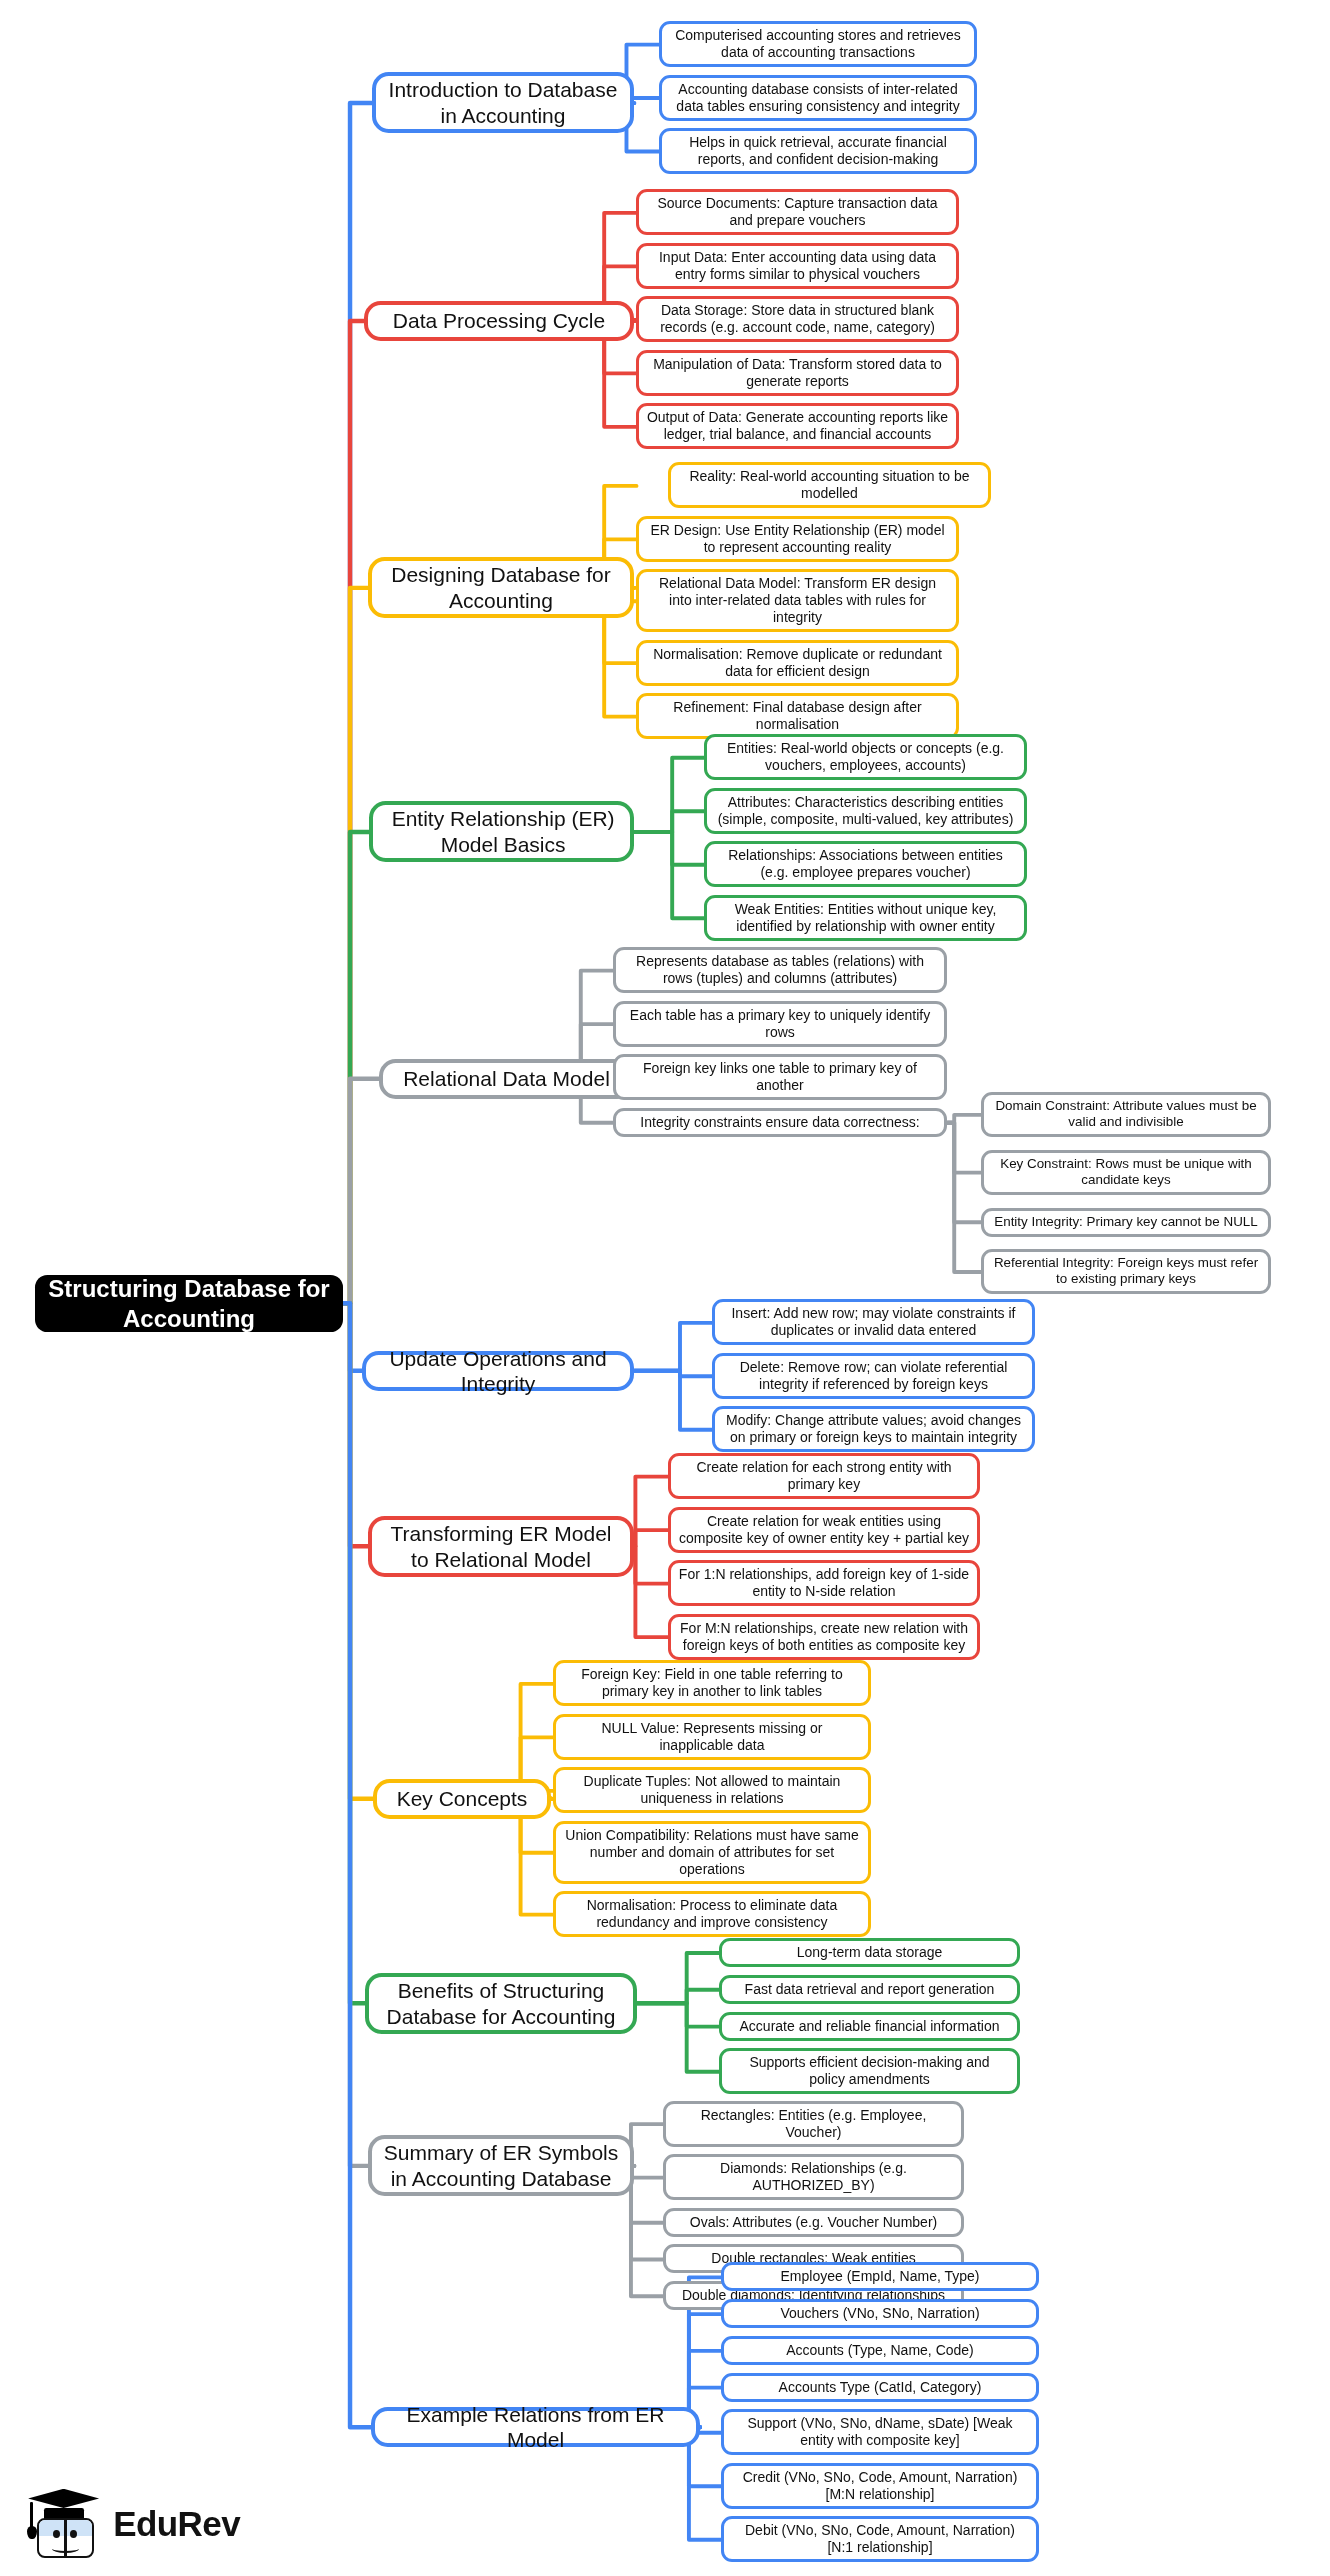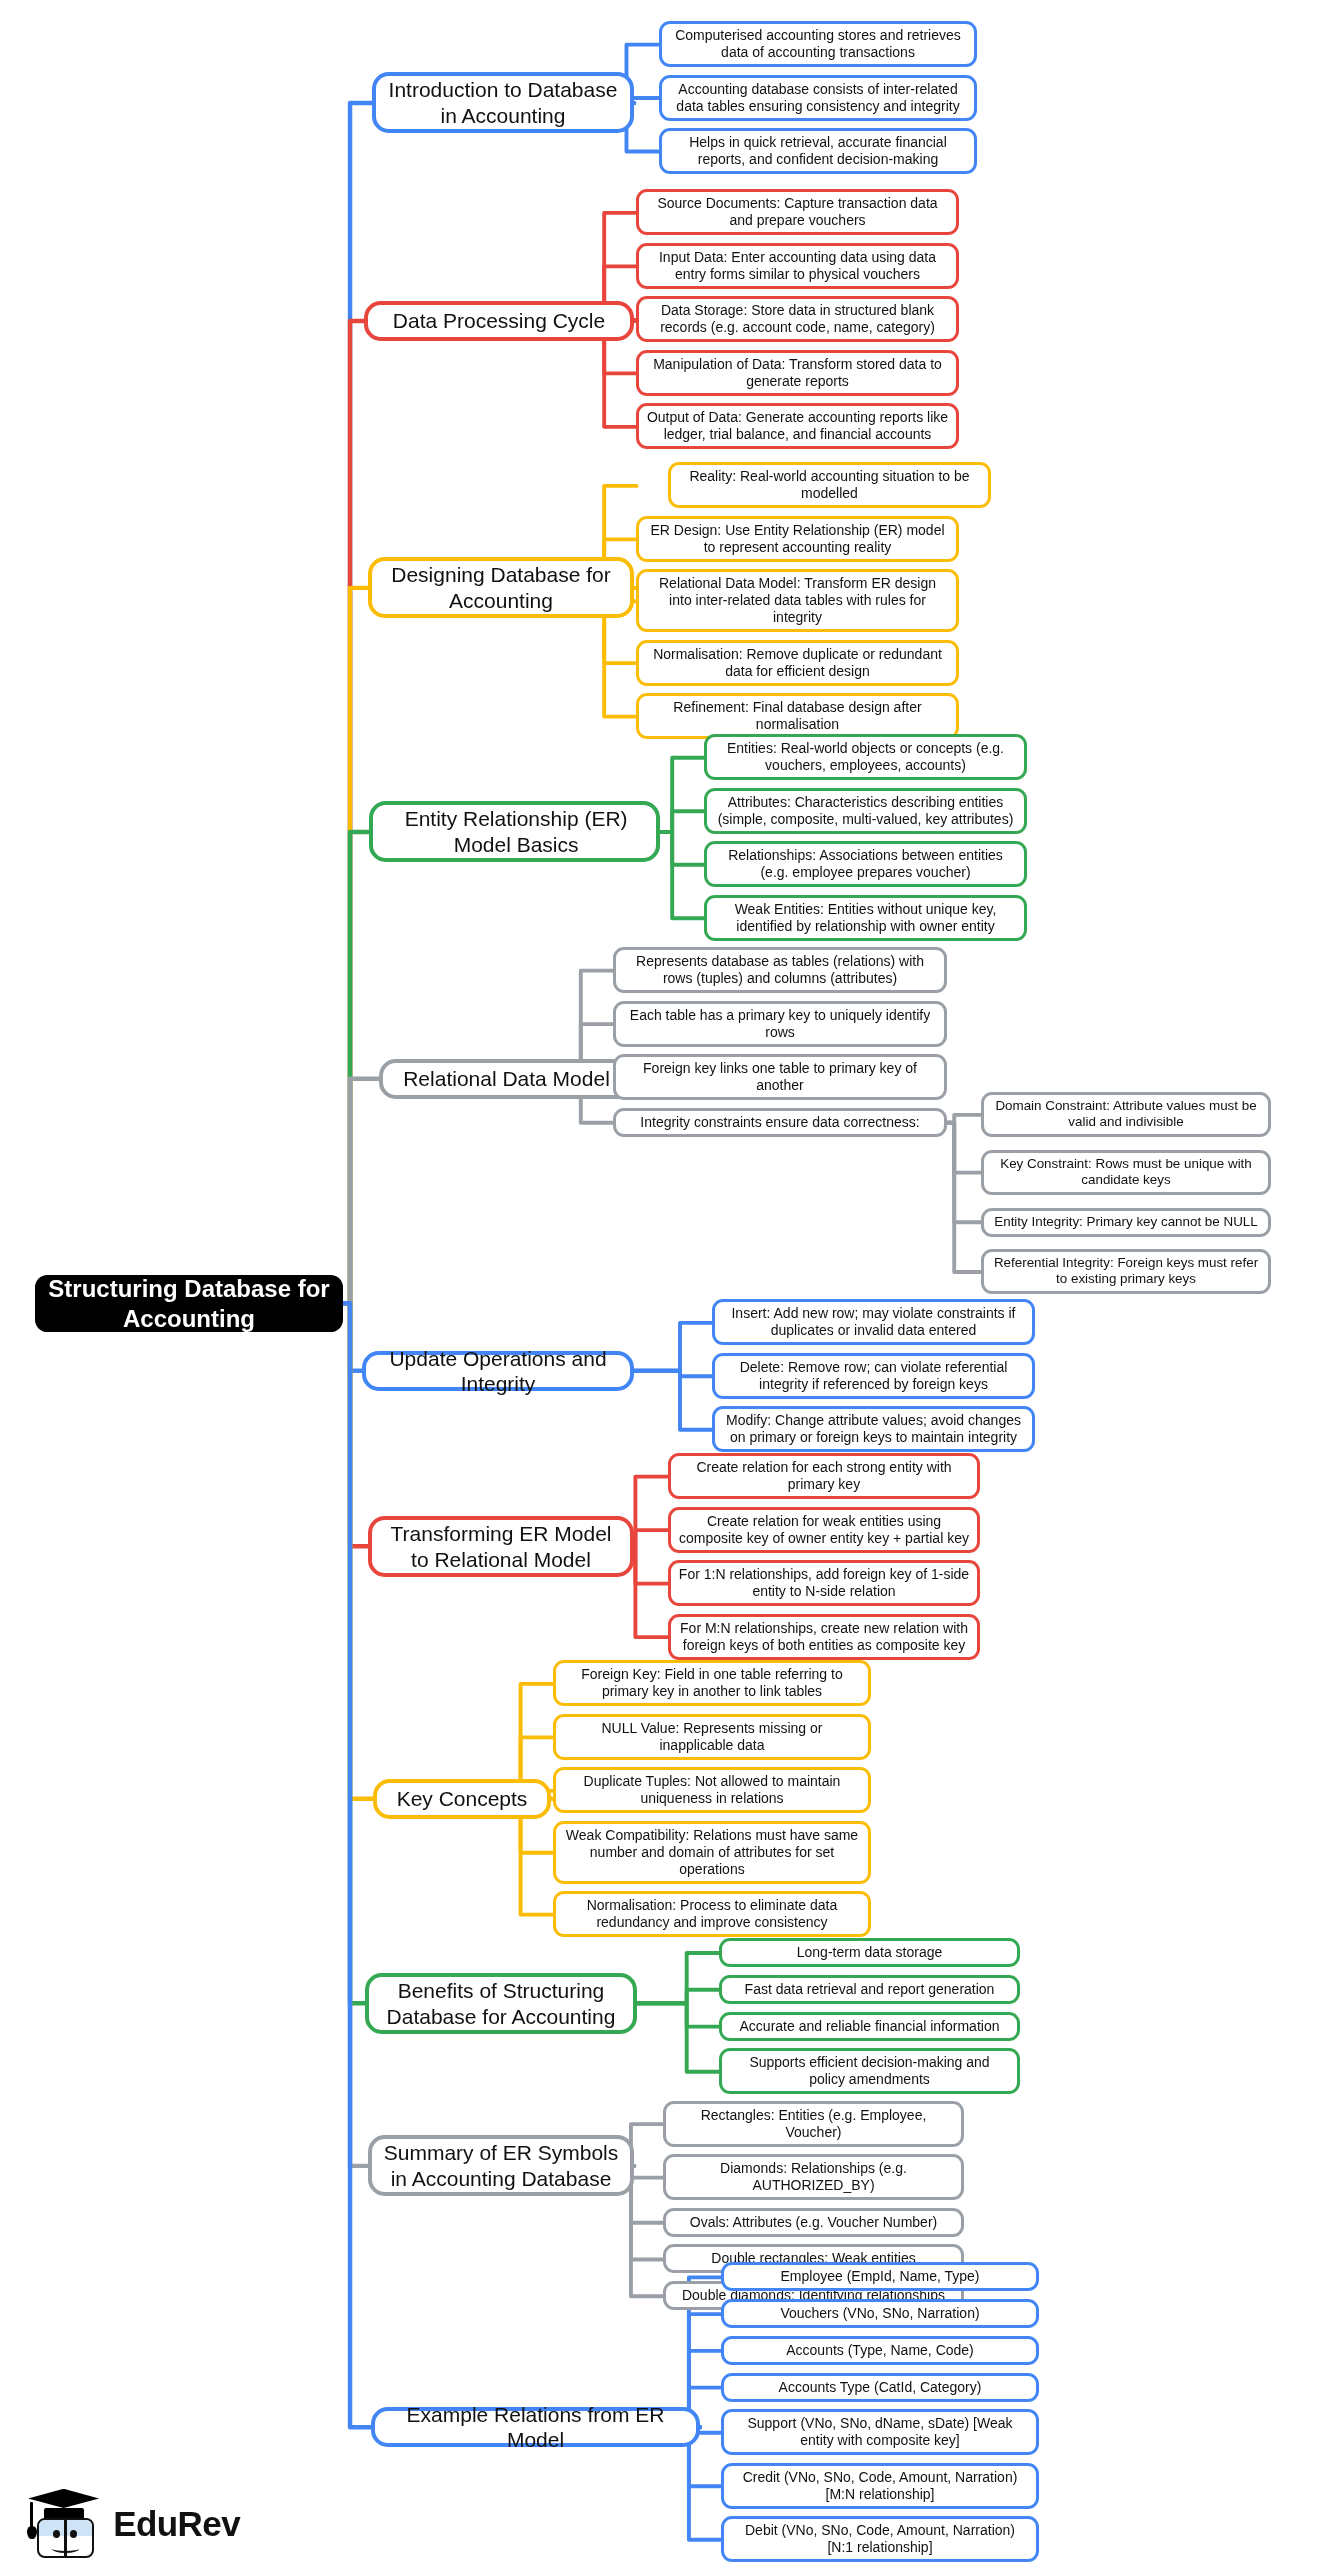--- a/index.html
+++ b/index.html
@@ -190,21 +190,21 @@
       <div class="node leaf c-red" style="left: 636px; top: 243px; width: 323px;">Input Data: Enter accounting data using data entry forms similar to physical vouchers</div>
       <div class="node leaf c-red" style="left: 636px; top: 296px; width: 323px;">Data Storage: Store data in structured blank records (e.g. account code, name, category)</div>
       <div class="node leaf c-red" style="left: 636px; top: 350px; width: 323px;">Manipulation of Data: Transform stored data to generate reports</div>
       <div class="node leaf c-red" style="left: 636px; top: 403px; width: 323px;">Output of Data: Generate accounting reports like ledger, trial balance, and financial accounts</div>
       <div class="node branch c-yellow" style="left: 368px; top: 557px; width: 266px; height: 61px;">Designing Database for Accounting</div>
       <div class="node leaf c-yellow" style="left: 636px; top: 462px; width: 323px; margin-left: 32px;">Reality: Real-world accounting situation to be modelled</div>
       <div class="node leaf c-yellow" style="left: 636px; top: 516px; width: 323px;">ER Design: Use Entity Relationship (ER) model to represent accounting reality</div>
       <div class="node leaf c-yellow" style="left: 636px; top: 569px; width: 323px;">Relational Data Model: Transform ER design into inter-related data tables with rules for integrity</div>
       <div class="node leaf c-yellow" style="left: 636px; top: 640px; width: 323px;">Normalisation: Remove duplicate or redundant data for efficient design</div>
       <div class="node leaf c-yellow" style="left: 636px; top: 693px; width: 323px;">Refinement: Final database design after normalisation</div>
-      <div class="node branch c-green" style="left: 369px; top: 801px; width: 291px; height: 61px; padding-left: 11px;">Entity Relationship (ER) Model Basics</div>
+      <div class="node branch c-green" style="left: 369px; top: 801px; width: 265px; height: 61px; padding-left: 11px;">Entity Relationship (ER) Model Basics</div>
       <div class="node leaf c-green" style="left: 704px; top: 734px; width: 323px;">Entities: Real-world objects or concepts (e.g. vouchers, employees, accounts)</div>
       <div class="node leaf c-green" style="left: 704px; top: 788px; width: 323px;">Attributes: Characteristics describing entities (simple, composite, multi-valued, key attributes)</div>
       <div class="node leaf c-green" style="left: 704px; top: 841px; width: 323px;">Relationships: Associations between entities (e.g. employee prepares voucher)</div>
       <div class="node leaf c-green" style="left: 704px; top: 895px; width: 323px;">Weak Entities: Entities without unique key, identified by relationship with owner entity</div>
       <div class="node branch c-grey" style="left: 379px; top: 1059px; width: 255px; height: 40px;">Relational Data Model</div>
       <div class="node leaf c-grey" style="left: 613px; top: 947px; width: 334px;">Represents database as tables (relations) with rows (tuples) and columns (attributes)</div>
       <div class="node leaf c-grey" style="left: 613px; top: 1001px; width: 334px;">Each table has a primary key to uniquely identify rows</div>
       <div class="node leaf c-grey" style="left: 613px; top: 1054px; width: 334px;">Foreign key links one table to primary key of another</div>
       <div class="node leaf c-grey" style="left: 613px; top: 1108px; width: 334px;">Integrity constraints ensure data correctness:</div>
       <div class="node sub c-grey" style="left: 981px; top: 1092px; width: 290px;">Domain Constraint: Attribute values must be valid and indivisible</div>
@@ -217,21 +217,21 @@
       <div class="node leaf c-blue" style="left: 712px; top: 1406px; width: 323px;">Modify: Change attribute values; avoid changes on primary or foreign keys to maintain integrity</div>
       <div class="node branch c-red" style="left: 368px; top: 1516px; width: 266px; height: 61px;">Transforming ER Model to Relational Model</div>
       <div class="node leaf c-red" style="left: 668px; top: 1453px; width: 312px;">Create relation for each strong entity with primary key</div>
       <div class="node leaf c-red" style="left: 668px; top: 1507px; width: 312px;">Create relation for weak entities using composite key of owner entity key + partial key</div>
       <div class="node leaf c-red" style="left: 668px; top: 1560px; width: 312px;">For 1:N relationships, add foreign key of 1-side entity to N-side relation</div>
       <div class="node leaf c-red" style="left: 668px; top: 1614px; width: 312px;">For M:N relationships, create new relation with foreign keys of both entities as composite key</div>
       <div class="node branch c-yellow" style="left: 373px; top: 1779px; width: 178px; height: 40px;">Key Concepts</div>
       <div class="node leaf c-yellow" style="left: 553px; top: 1660px; width: 318px;">Foreign Key: Field in one table referring to primary key in another to link tables</div>
       <div class="node leaf c-yellow" style="left: 553px; top: 1714px; width: 318px;">NULL Value: Represents missing or inapplicable data</div>
       <div class="node leaf c-yellow" style="left: 553px; top: 1767px; width: 318px;">Duplicate Tuples: Not allowed to maintain uniqueness in relations</div>
-      <div class="node leaf c-yellow" style="left: 553px; top: 1821px; width: 318px;">Weak Compatibility: Relations must have same number and domain of attributes for set operations</div>
+      <div class="node leaf c-yellow" style="left: 553px; top: 1821px; width: 318px;">Union Compatibility: Relations must have same number and domain of attributes for set operations</div>
       <div class="node leaf c-yellow" style="left: 553px; top: 1891px; width: 318px;">Normalisation: Process to eliminate data redundancy and improve consistency</div>
       <div class="node branch c-green" style="left: 365px; top: 1973px; width: 272px; height: 61px;">Benefits of Structuring Database for Accounting</div>
       <div class="node leaf c-green" style="left: 719px; top: 1938px; width: 301px;">Long-term data storage</div>
       <div class="node leaf c-green" style="left: 719px; top: 1975px; width: 301px;">Fast data retrieval and report generation</div>
       <div class="node leaf c-green" style="left: 719px; top: 2012px; width: 301px;">Accurate and reliable financial information</div>
       <div class="node leaf c-green" style="left: 719px; top: 2048px; width: 301px;">Supports efficient decision-making and policy amendments</div>
       <div class="node branch c-grey" style="left: 368px; top: 2135px; width: 266px; height: 61px;">Summary of ER Symbols in Accounting Database</div>
       <div class="node leaf c-grey" style="left: 663px; top: 2101px; width: 301px;">Rectangles: Entities (e.g. Employee, Voucher)</div>
       <div class="node leaf c-grey" style="left: 663px; top: 2154px; width: 301px;">Diamonds: Relationships (e.g. AUTHORIZED_BY)</div>
       <div class="node leaf c-grey" style="left: 663px; top: 2208px; width: 301px;">Ovals: Attributes (e.g. Voucher Number)</div>

